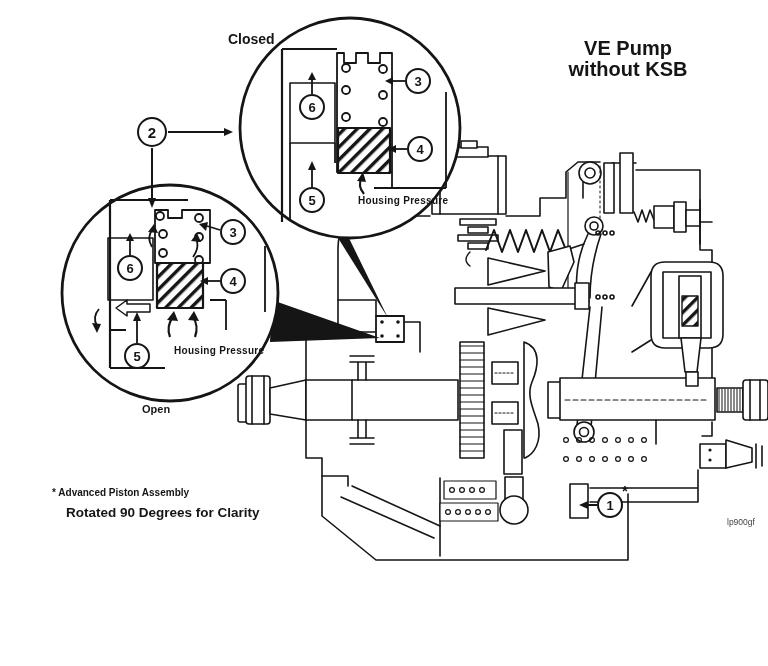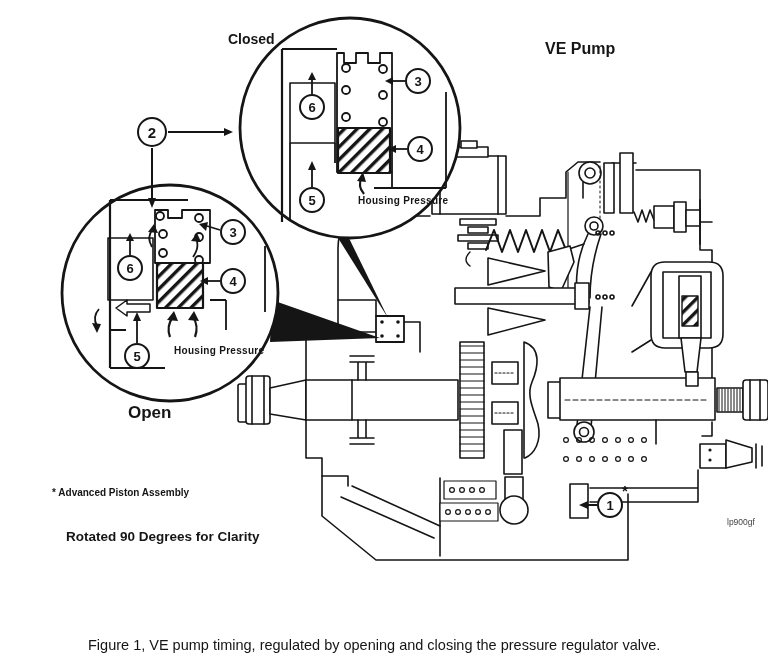--- a/index.html
+++ b/index.html
@@ -2,27 +2,27 @@
 <html><head>
 <meta charset="utf-8">
 <style>
   html,body{margin:0;padding:0;background:#fff;}
   .stage{position:relative;width:768px;height:666px;background:#ffffff;overflow:hidden;
          font-family:"Liberation Sans",sans-serif;color:#151515;}
   .stage svg{position:absolute;left:0;top:0;}
   .txt{position:absolute;white-space:nowrap;color:#151515;}
   .b{font-weight:bold;}
   .closed-label{left:228px;top:31px;font-size:14px;}
-  .open-label{left:128px;top:403px;font-size:17px;}
+  .open-label{left:142px;top:403px;font-size:11px;}
   .hp{font-size:10px;letter-spacing:.3px;}
   .hp-closed{left:358px;top:195px;}
   .hp-open{left:174px;top:345px;}
-  .title{left:545px;top:38px;width:166px;font-size:16px;line-height:21px;font-weight:bold;}
+  .title{left:545px;top:38px;width:166px;text-align:center;font-size:20px;line-height:21px;font-weight:bold;}
   .note1{left:52px;top:487px;font-size:10px;}
-  .note2{left:66px;top:505px;font-size:13.5px;margin-top:24px;}
+  .note2{left:66px;top:505px;font-size:13.5px;}
   .caption{left:88px;top:637px;font-size:14.5px;}
   .code{left:719px;top:517px;font-size:8.5px;color:#444;padding-left:8px;}
   .ast1{left:622px;top:482px;font-size:15px;}
   .co{position:absolute;border:2px solid #151515;border-radius:50%;background:#fff;
       display:flex;align-items:center;justify-content:center;font-weight:bold;box-sizing:border-box;}
   .co24{width:26px;height:26px;font-size:13px;}
   .co30{width:30px;height:30px;font-size:15px;}
 </style>
 </head>
 <body>
@@ -294,25 +294,25 @@
   </g>
 </svg>
 
   <div class="txt b closed-label">Closed</div>
   <div class="txt b open-label">Open</div>
   <div class="txt b hp hp-closed">Housing Pressure</div>
   <div class="txt b hp hp-open">Housing Pressure</div>
 
   <div class="txt title">
     <div>VE Pump</div>
+    <div>without KSB</div>
   </div>
 
   <div class="txt b note1">* Advanced Piston Assembly</div>
   <div class="txt b note2">Rotated 90 Degrees for Clarity</div>
-  <div class="txt caption">Figure 1, VE pump timing, regulated by opening and closing the pressure regulator valve.</div>
   <div class="txt code">lp900gf</div>
   <div class="txt b ast1">*</div>
 
   <div class="co co30" style="left:137px;top:117px;">2</div>
   <div class="co co24" style="left:597px;top:492px;">1</div>
 
   <div class="co co24" style="left:405px;top:68px;">3</div>
   <div class="co co24" style="left:407px;top:136px;">4</div>
   <div class="co co24" style="left:299px;top:94px;">6</div>
   <div class="co co24" style="left:299px;top:187px;">5</div>

